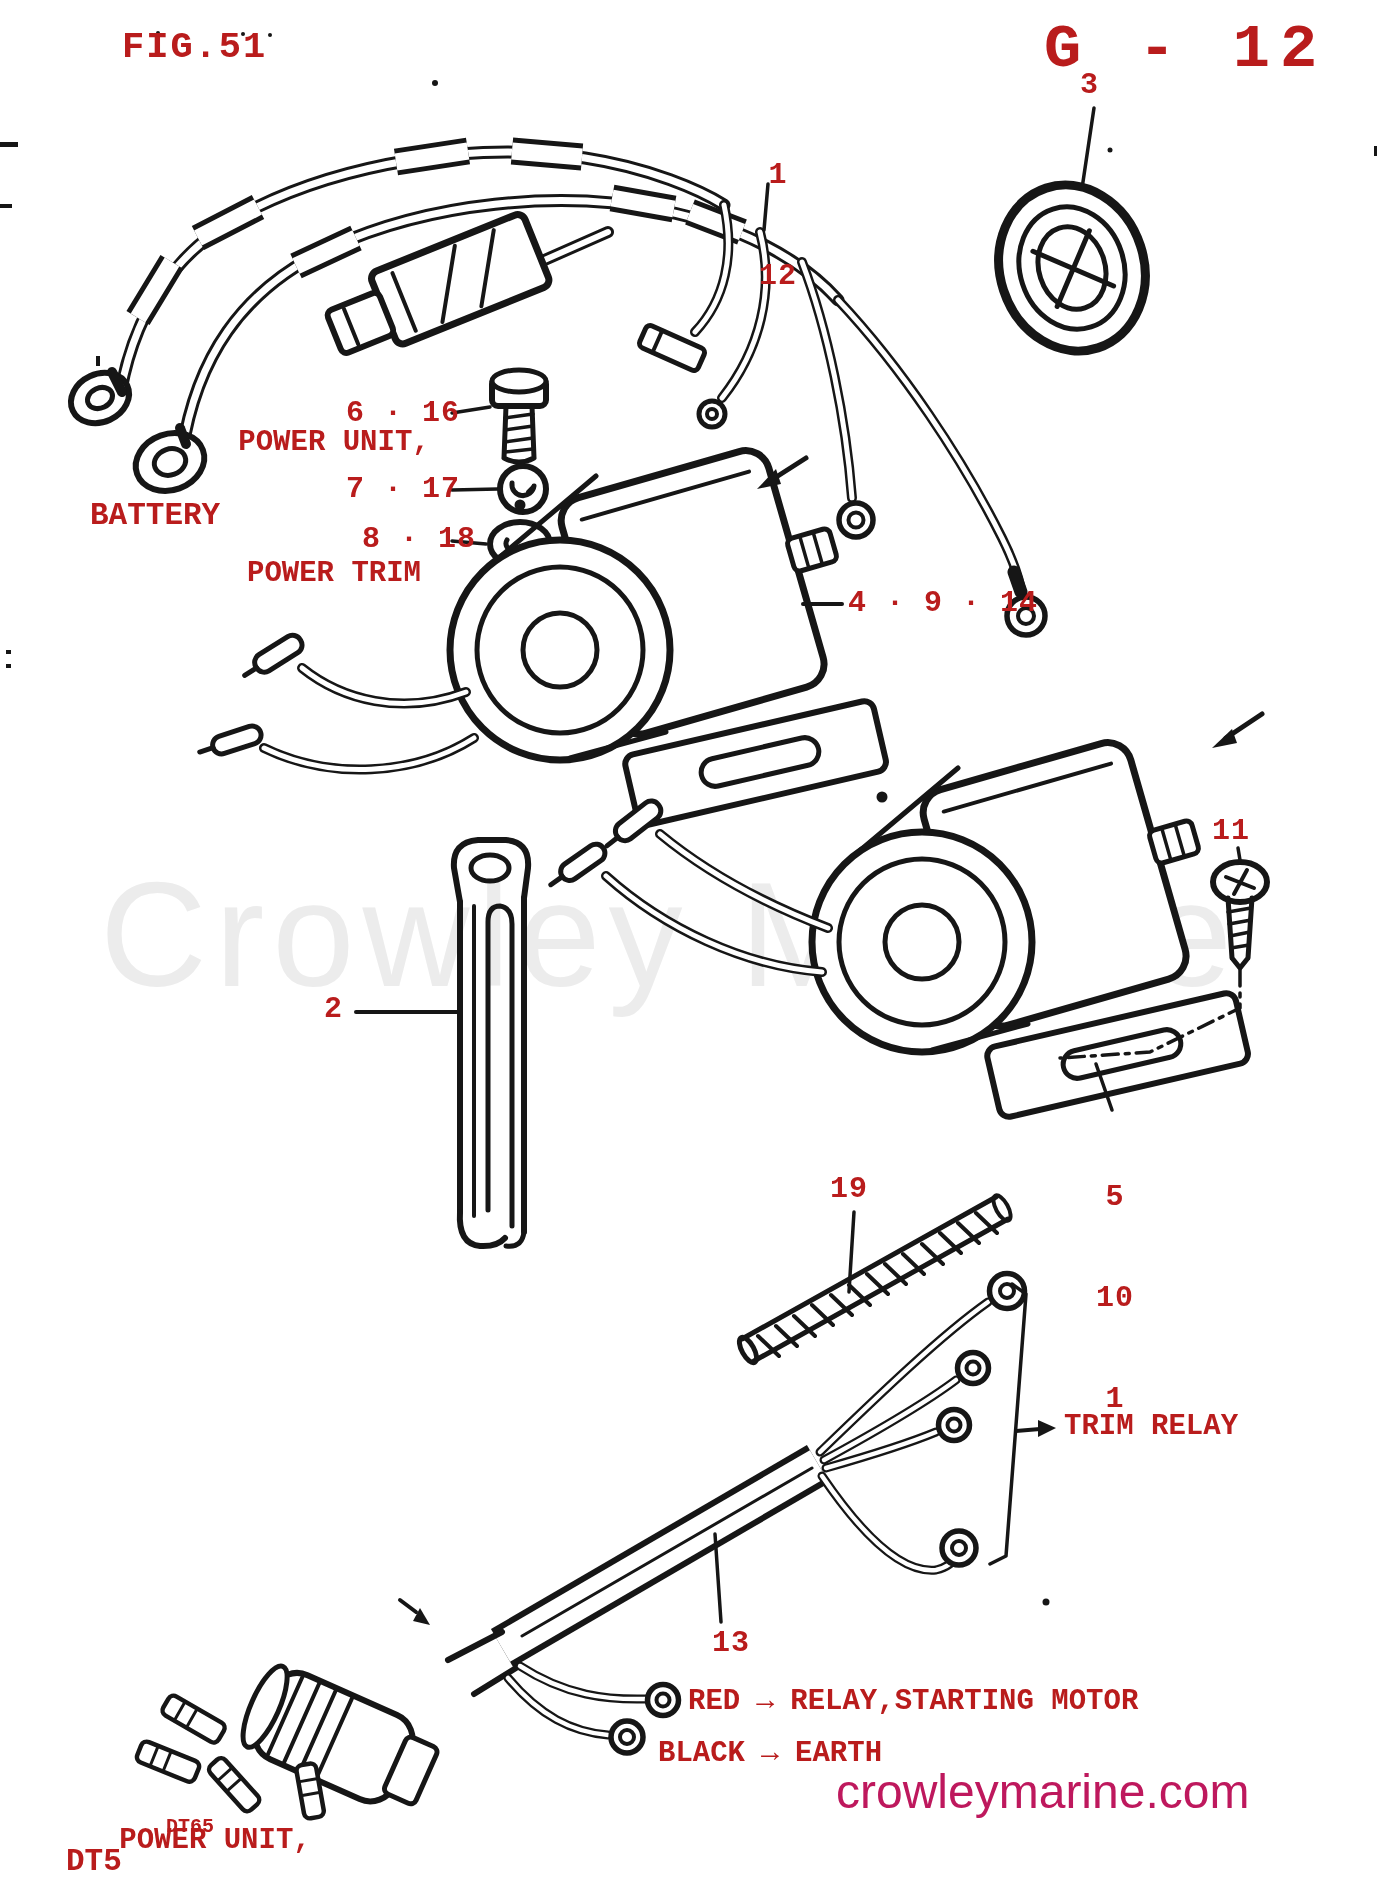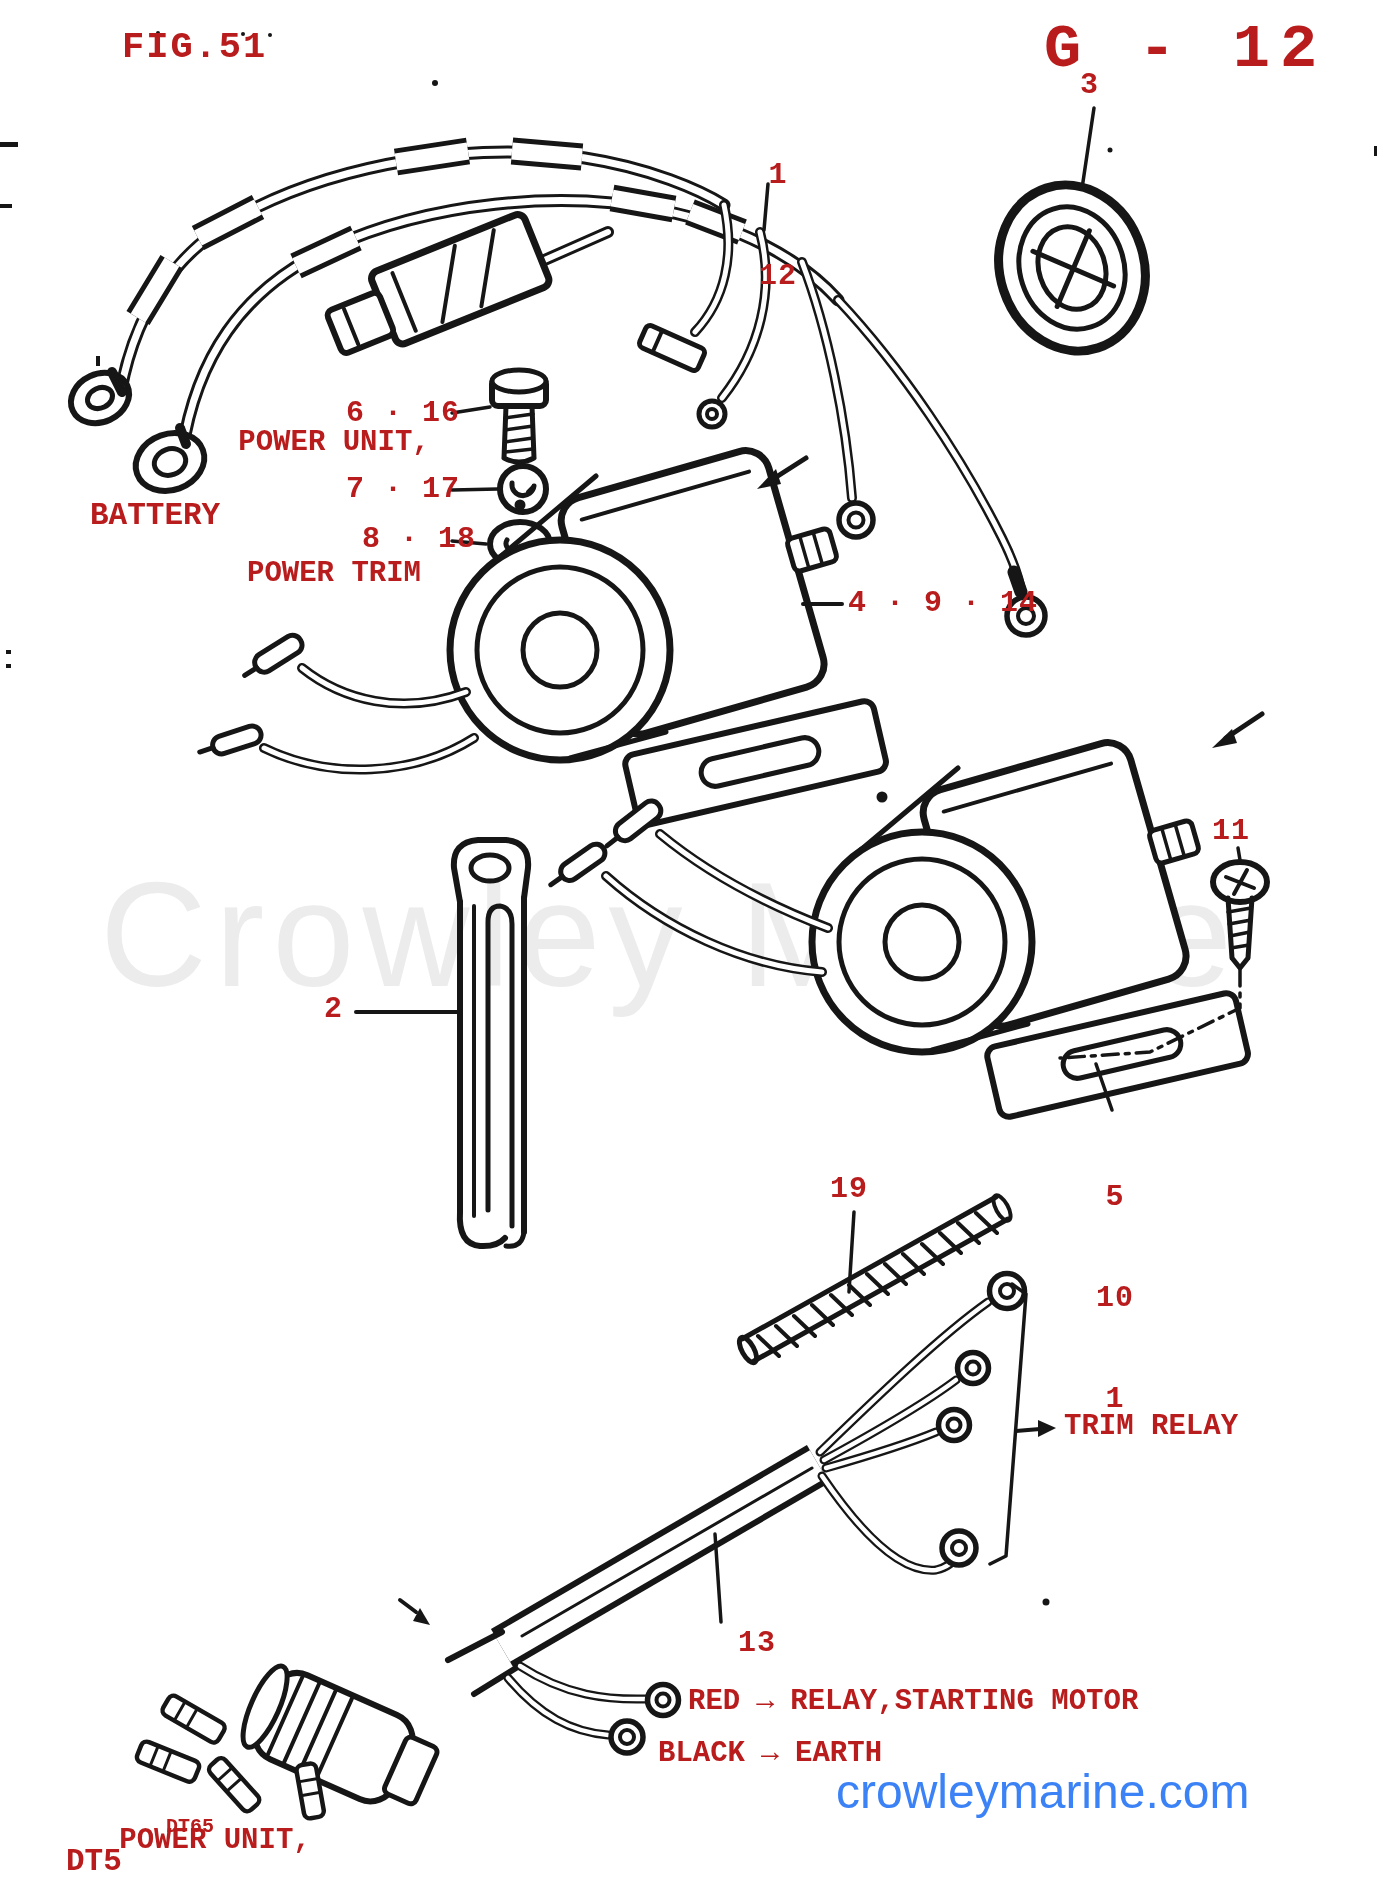--- a/index.html
+++ b/index.html
@@ -19,33 +19,33 @@
   #callout-6-16{left:346px;top:396px;}
   #callout-7-17{left:346px;top:472px;}
   #callout-8-18{left:346px;top:522px;margin-left:16px;}
   #label-battery{left:90px;top:498px;font-size:31px;}
   #callout-4-9-14{left:848px;top:586px;}
   #callout-2{left:324px;top:992px;}
   #callout-11{left:1212px;top:814px;}
   #callout-5-10-15{left:1086px;top:1114px;width:58px;}
   #callout-19{left:830px;top:1172px;}
   #label-trim-relay{left:1064px;top:1410px;}
-  #callout-13{left:738px;top:1626px;}
+  #callout-13{left:712px;top:1626px;}
   .noterow{position:absolute;display:flex;align-items:center;gap:16px;}
   .noterow .mono-b{font-size:29px;}
   .noterow .arr{font-size:30px;}
   #note-red{left:688px;top:1684px;}
   #note-black{left:658px;top:1736px;}
   #label-power-unit-bottom{left:96px;top:1732px;width:238px;}
   #model-1{left:66px;top:1844px;font-size:31px;font-weight:700;}
   #model-2{left:166px;top:1815px;font-size:20px;font-weight:700;}
   #watermark{left:100px;top:850px;font-family:"Liberation Sans",sans-serif;
              font-size:148px;letter-spacing:8px;color:#ececec;font-weight:400;}
   #site-credit{left:836px;top:1764px;font-family:"Liberation Sans",sans-serif;
-               font-size:48px;color:#3b82f6;letter-spacing:0px;}
+               font-size:48px;color:#be185d;letter-spacing:0px;}
   svg.art{position:absolute;left:0;top:0;}
 </style>
 </head>
 <body>
 
 <div class="page">
 
   <div class="txt" id="watermark">Crowley Marine</div>
 
   <svg class="art" width="1389" height="1884" viewBox="0 0 1389 1884">

